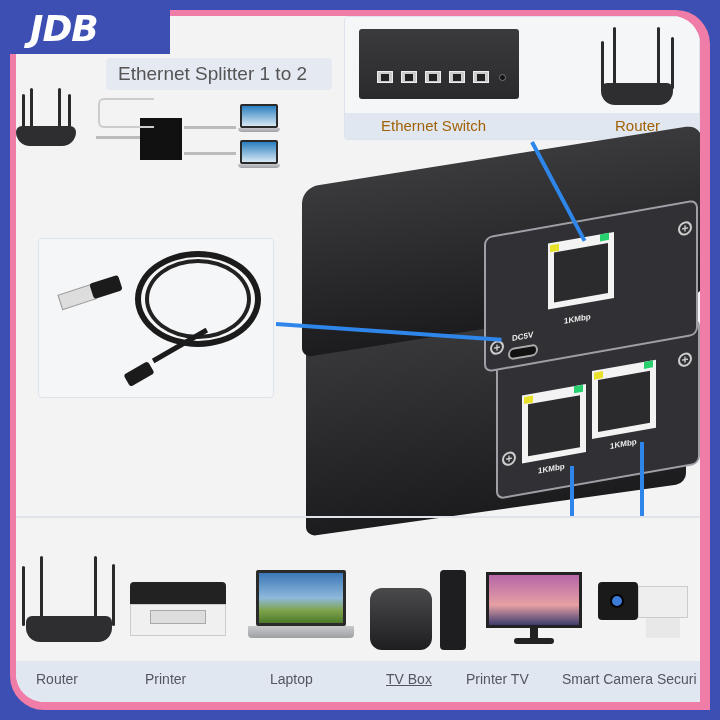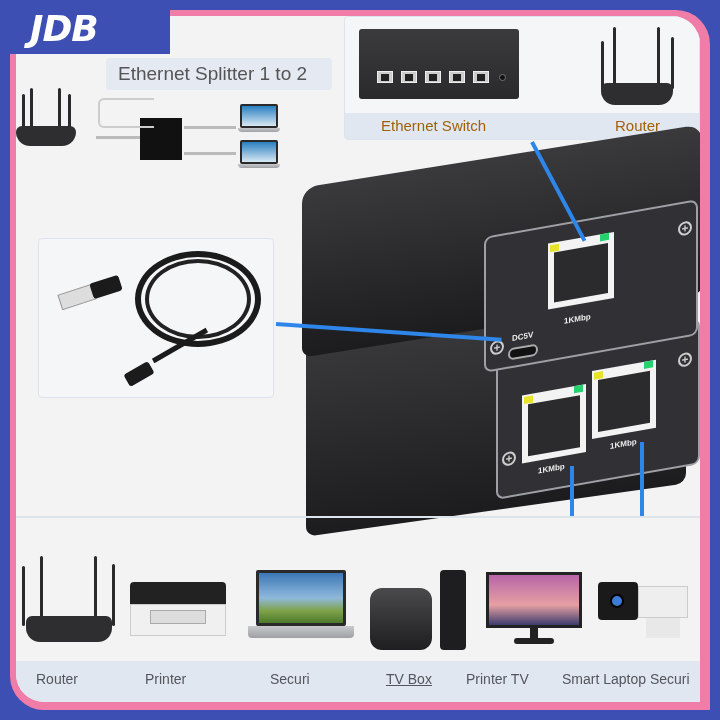--- a/index.html
+++ b/index.html
@@ -187,17 +187,17 @@
   <div class="dev" style="left:582px;top:566px;width:92px;height:60px;">
     <div style="position:absolute;left:0;top:0;width:40px;height:38px;background:#1a1a1a;border-radius:4px;"></div>
     <div style="position:absolute;left:12px;top:12px;width:14px;height:14px;background:#3d7bd8;border-radius:50%;border:2px solid #000;"></div>
     <div style="position:absolute;left:40px;top:4px;width:50px;height:32px;background:#eee;border:1px solid #ccc;"></div>
     <div style="position:absolute;left:48px;top:36px;width:34px;height:20px;background:#e8e8e8;"></div>
   </div>
 
   <div class="cap-bar"></div>
   <span class="cap" style="left:20px;">Router</span>
   <span class="cap" style="left:129px;">Printer</span>
-  <span class="cap" style="left:254px;">Securi</span>
+  <span class="cap" style="left:254px;">Laptop</span>
   <span class="cap" style="left:370px;text-decoration:underline;">TV Box</span>
   <span class="cap" style="left:450px;">Printer TV</span>
-  <span class="cap" style="left:546px;">Smart Laptop Securi</span>
+  <span class="cap" style="left:546px;">Smart Camera Securi</span>
 </div>
 
 </body></html>

